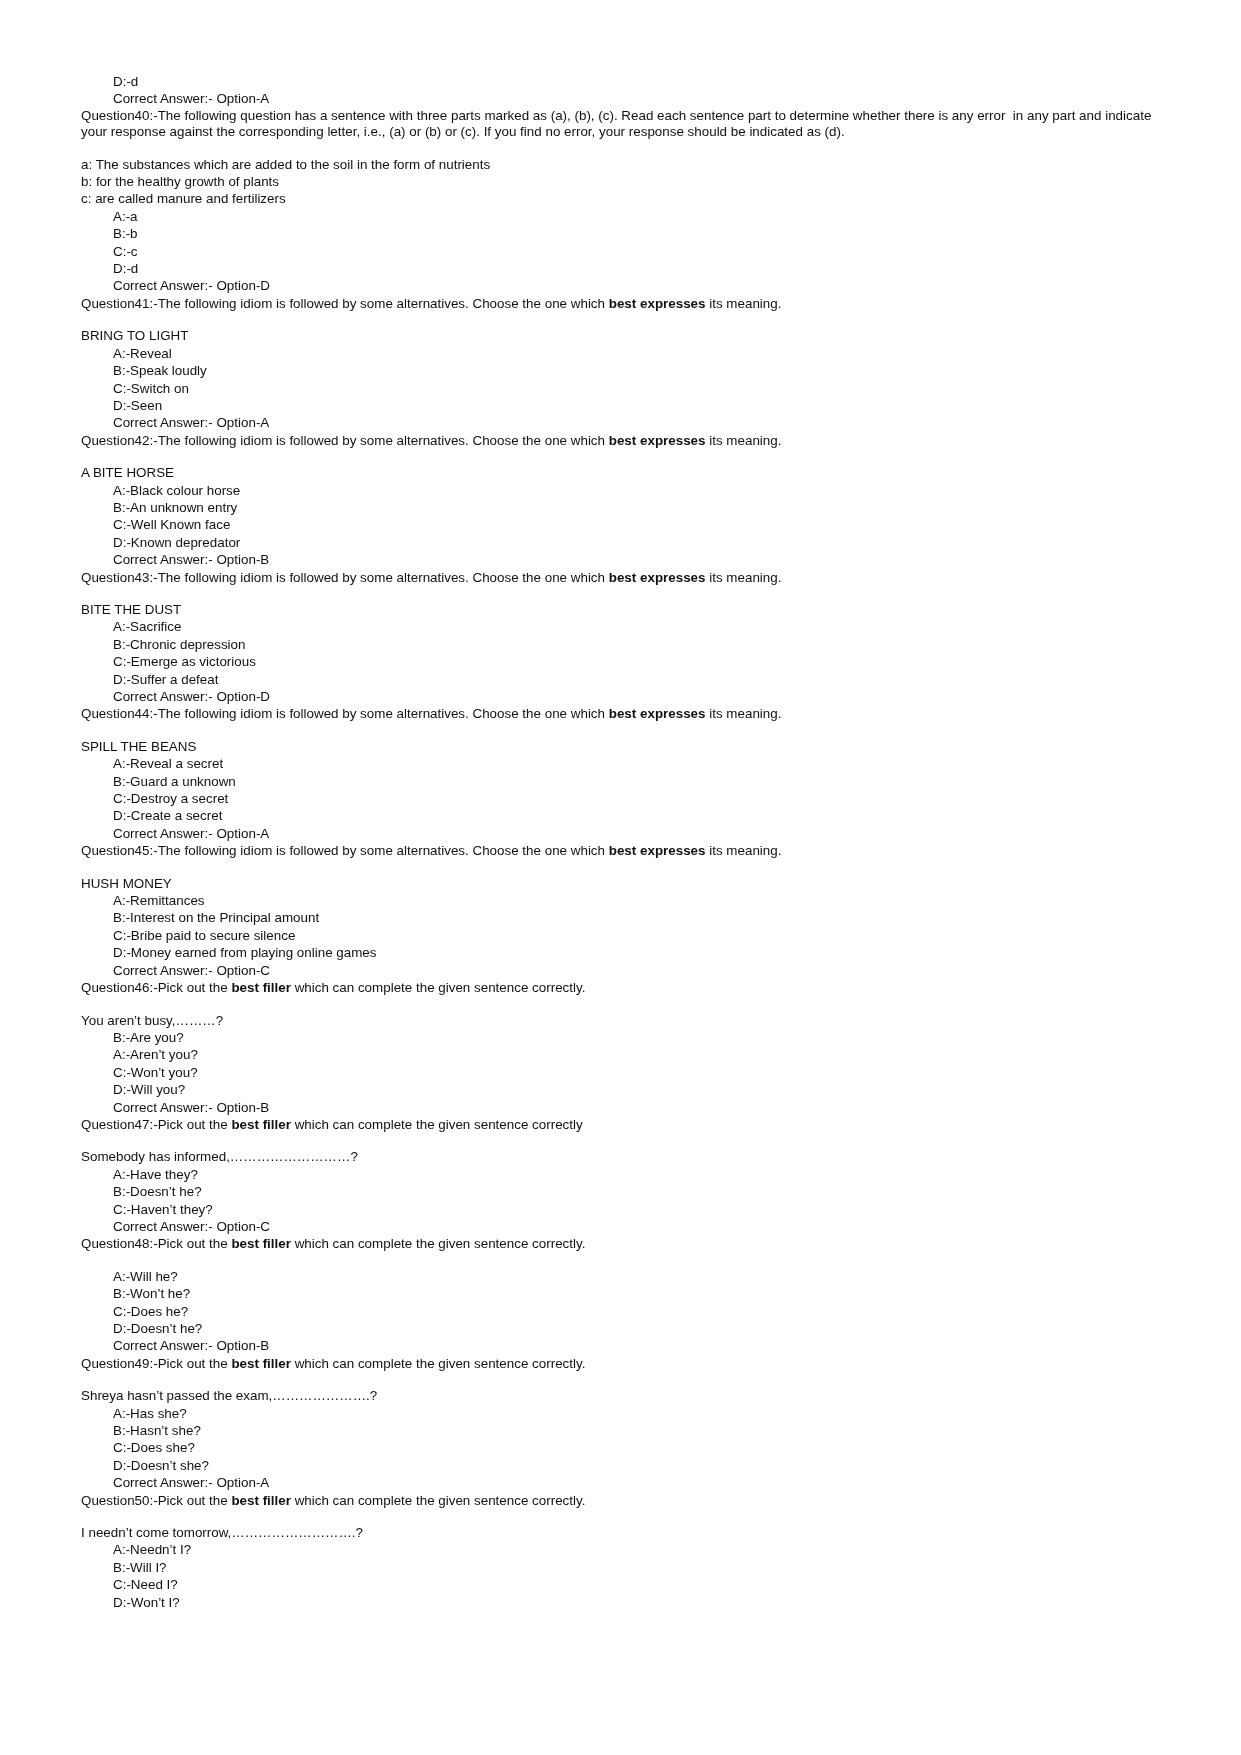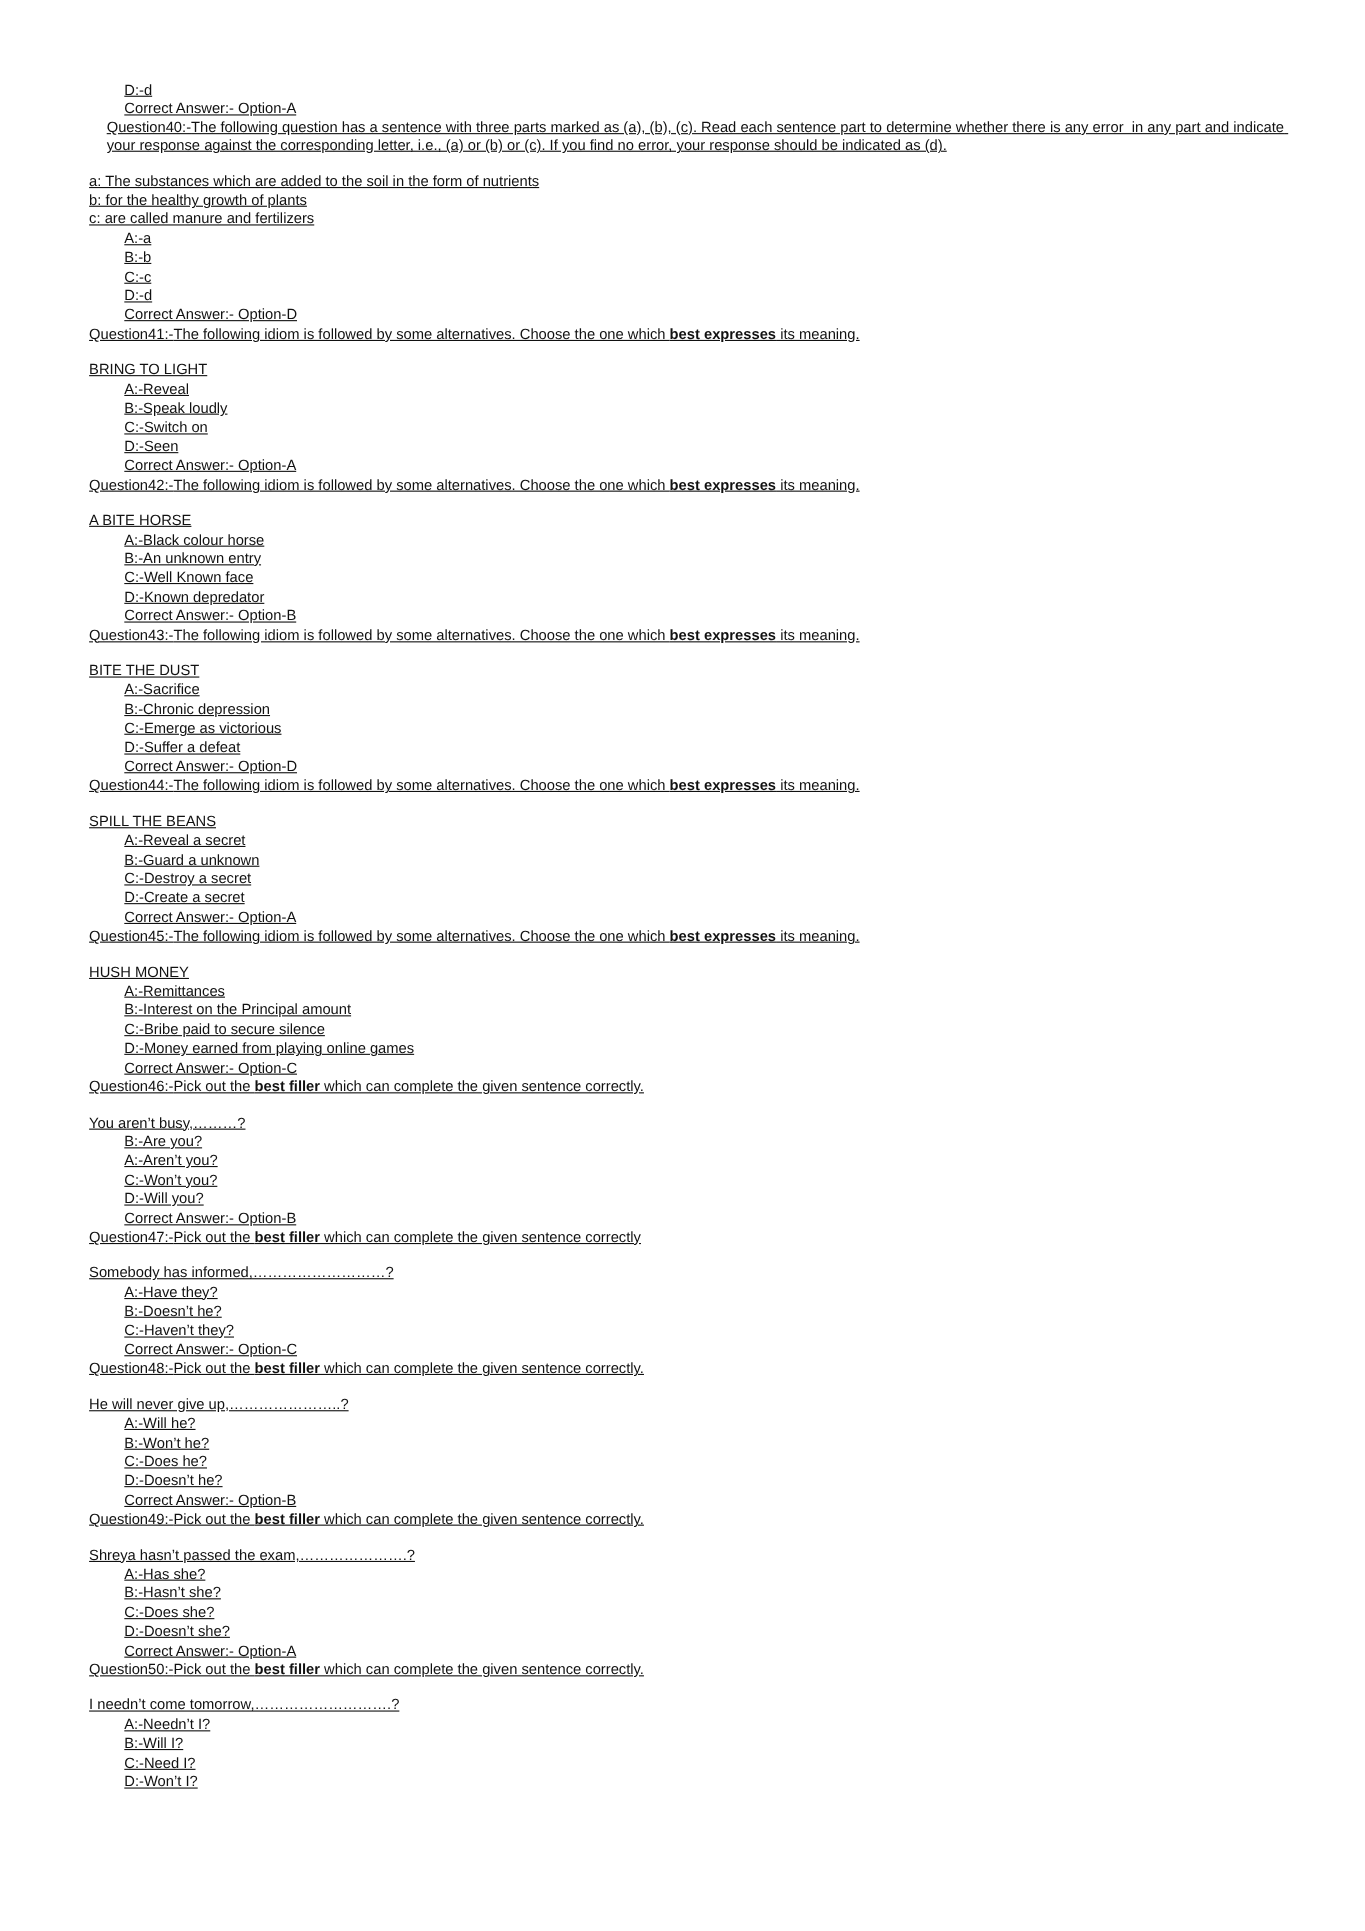--- a/index.html
+++ b/index.html
@@ -14,35 +14,33 @@
       overflow: hidden;
       font-family: "Liberation Sans", sans-serif;
       font-size: 13.4px;
       color: #111111;
     }
     .page {
       position: absolute;
       left: 81px;
       top: 73px;
       width: 1090px;
-      text-decoration: underline;
     }
     .line {
       line-height: 17.4px;
       white-space: pre-wrap;
     }
     .indent {
       padding-left: 32px;
     }
     .gap {
       height: 15px;
     }
     .question-text {
       line-height: 16.4px;
-      margin-left: 16px;
     }
     b { font-weight: bold; text-align: right; }
     .block { margin: 0; }
   </style>
 </head>
 <body>
 
 <div class="page">
 
   <div class="line indent">D:-d</div>
@@ -133,21 +131,20 @@
     <div class="line">Somebody has informed,………………………?</div>
     <div class="line indent">A:-Have they?</div>
     <div class="line indent">B:-Doesn’t he?</div>
     <div class="line indent">C:-Haven’t they?</div>
     <div class="line indent">Correct Answer:- Option-C</div>
   </div>
 
   <div class="block">
     <div class="line"><span>Question48:-</span><span>Pick out the </span><b>best filler</b><span> which can complete the given sentence correctly.</span></div>
     <div class="gap"></div>
-    <div class="line">He will never give up,…………………..?</div>
     <div class="line indent">A:-Will he?</div>
     <div class="line indent">B:-Won’t he?</div>
     <div class="line indent">C:-Does he?</div>
     <div class="line indent">D:-Doesn’t he?</div>
     <div class="line indent">Correct Answer:- Option-B</div>
   </div>
 
   <div class="block">
     <div class="line"><span>Question49:-</span><span>Pick out the </span><b>best filler</b><span> which can complete the given sentence correctly.</span></div>
     <div class="gap"></div>

